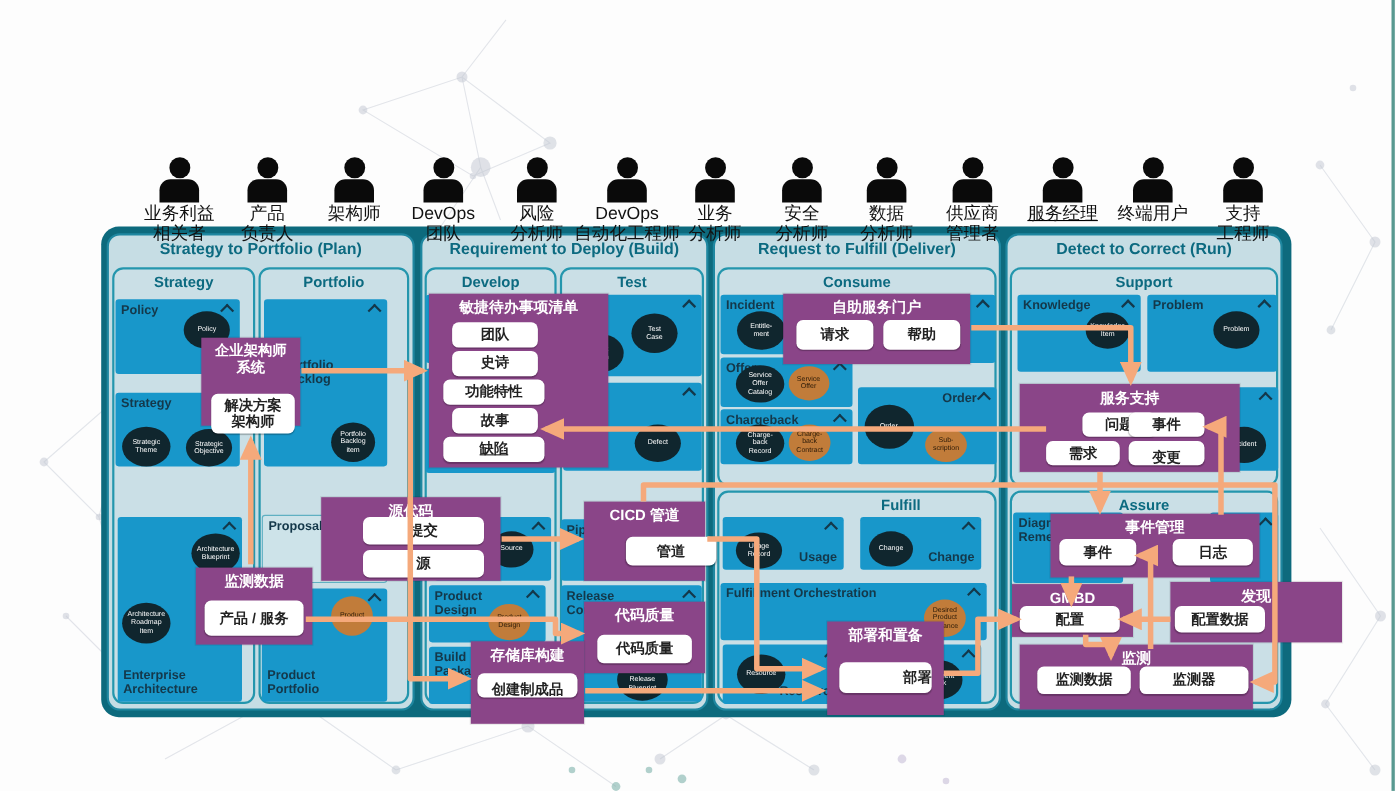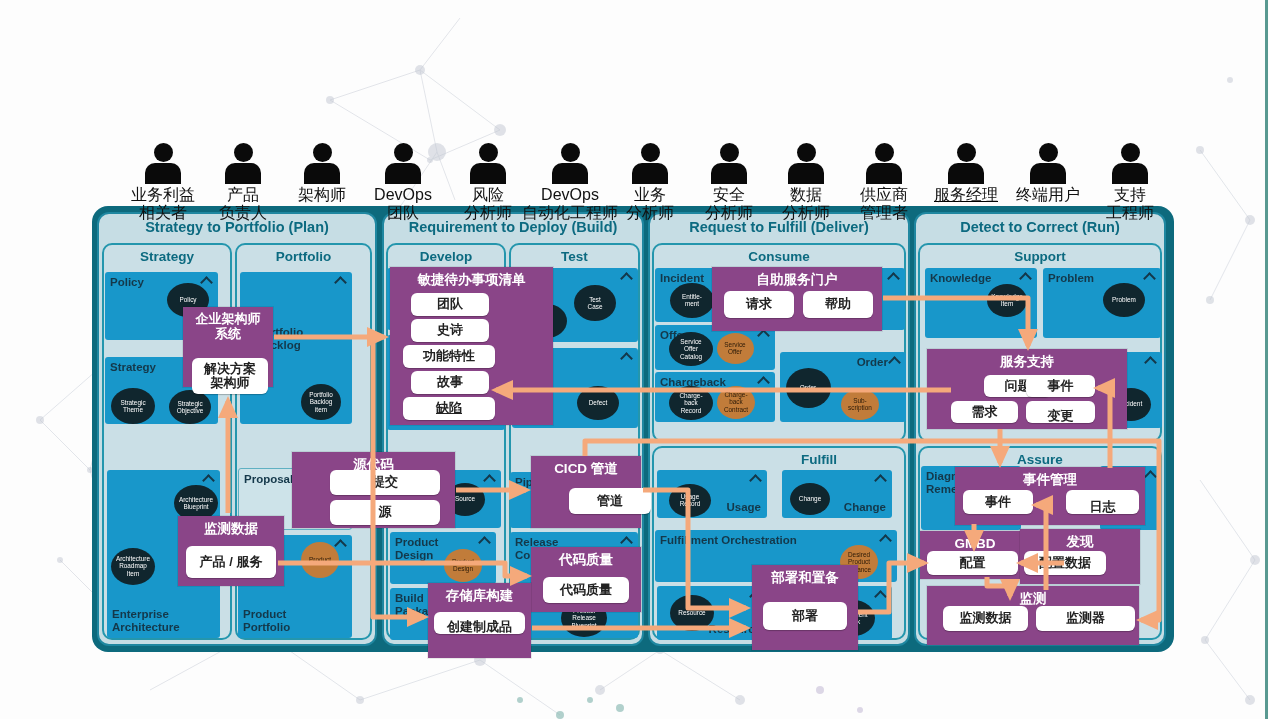--- a/index.html
+++ b/index.html
@@ -561,21 +561,21 @@
           <div>存储库构建</div>
         </div>
         <div class="ov-btn" style="left: 6px; top: 29px; width: 91px; height: 22px; justify-content: flex-end;">
           <div>创建制成品</div>
         </div>
       </div>
       <div class="overlay" style="left: 752px; top: 565px; width: 106px; height: 85px;">
         <div class="ov-title">
           <div>部署和置备</div>
         </div>
-        <div class="ov-btn" style="left: 11px; top: 37px; width: 84px; height: 28px;">
+        <div class="ov-btn" style="left: 11px; top: 37px; width: 84px; height: 28px; align-items: flex-end;">
           <div>部署</div>
         </div>
       </div>
       <div class="overlay" style="left: 712px; top: 267px; width: 170px; height: 64px;">
         <div class="ov-title">
           <div>自助服务门户</div>
         </div>
         <div class="ov-btn" style="left: 12px; top: 24px; width: 70px; height: 27px;">
           <div>请求</div>
         </div>
@@ -600,33 +600,33 @@
           <div>变更</div>
         </div>
       </div>
       <div class="overlay" style="left: 955px; top: 467px; width: 190px; height: 58px;">
         <div class="ov-title">
           <div>事件管理</div>
         </div>
         <div class="ov-btn" style="left: 8px; top: 23px; width: 70px; height: 24px;">
           <div>事件</div>
         </div>
-        <div class="ov-btn" style="left: 111px; top: 23px; width: 73px; height: 24px; justify-content: flex-end;">
+        <div class="ov-btn" style="left: 111px; top: 23px; width: 73px; height: 24px;">
           <div>日志</div>
         </div>
       </div>
       <div class="overlay" style="left: 920px; top: 531px; width: 110px; height: 48px;">
         <div class="ov-title">
           <div>GMBD</div>
         </div>
         <div class="ov-btn" style="left: 7px; top: 20px; width: 91px; height: 24px;">
           <div>配置</div>
         </div>
       </div>
-      <div class="overlay" style="left: 1020px; top: 529px; width: 120px; height: 55px;">
+      <div class="overlay" style="left: 1064px; top: 529px; width: 120px; height: 55px; padding-left: 36px;">
         <div class="ov-title">
           <div>发现</div>
         </div>
         <div class="ov-btn" style="left: 4px; top: 22px; width: 82px; height: 24px;">
           <div>配置数据</div>
         </div>
       </div>
       <div class="overlay" style="left: 927px; top: 586px; width: 212px; height: 59px;">
         <div class="ov-title">
           <div>监测</div>

